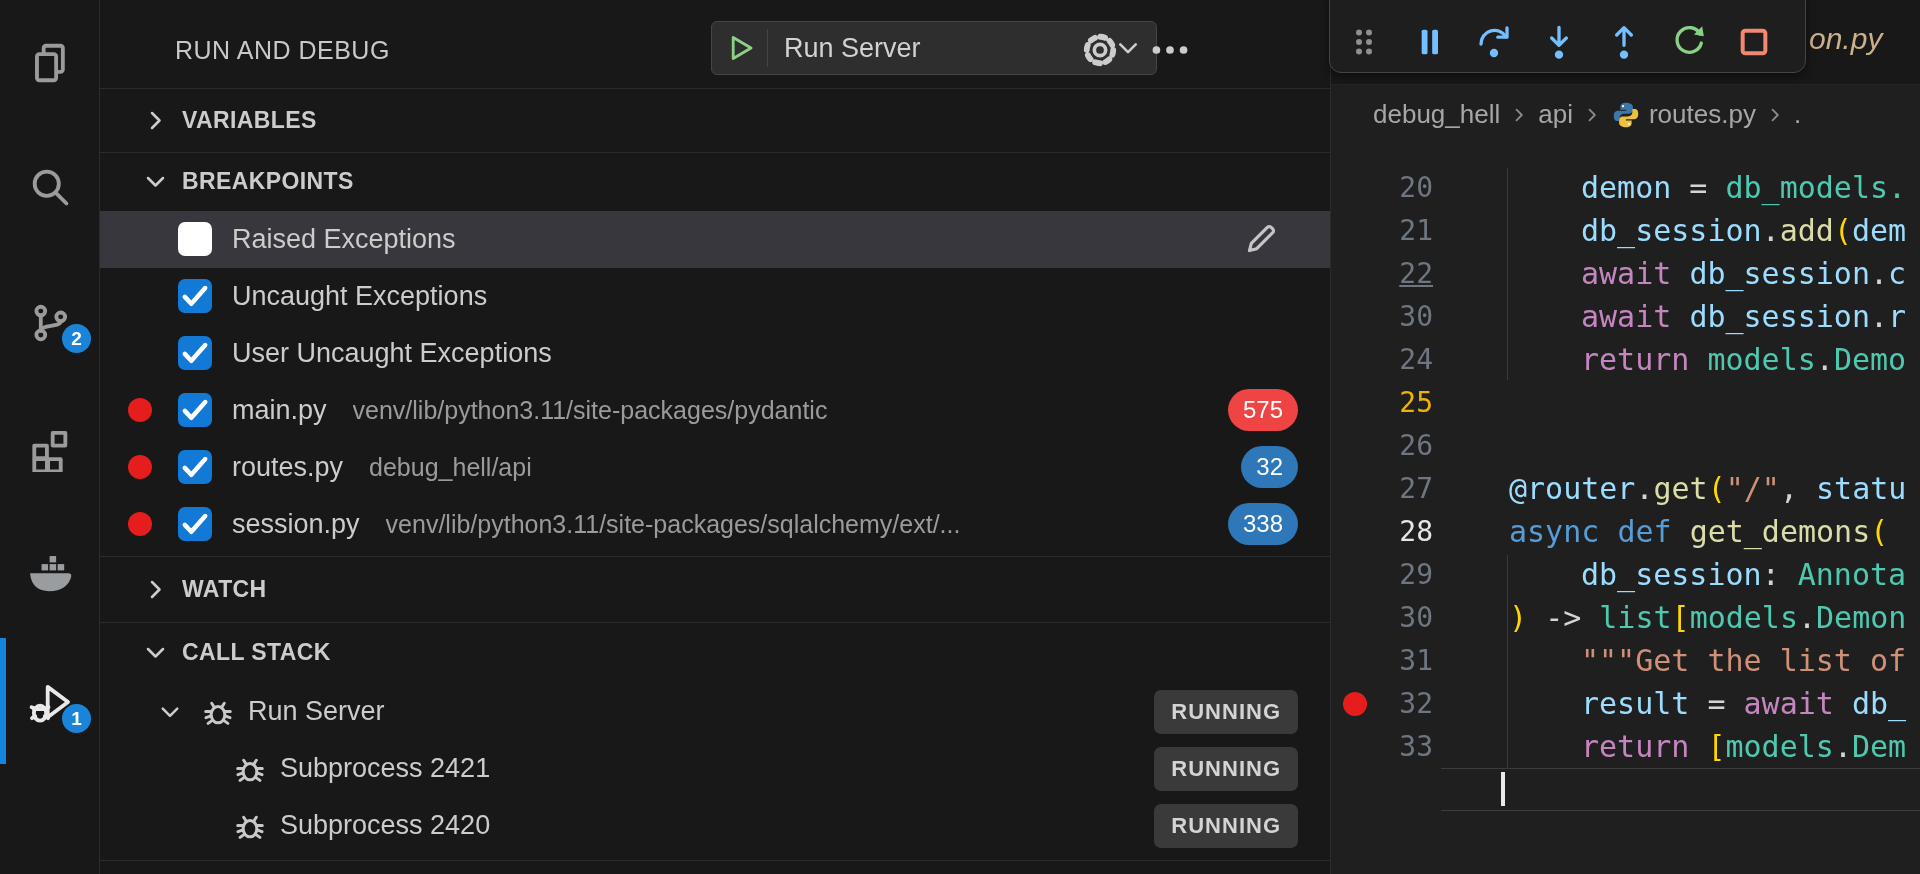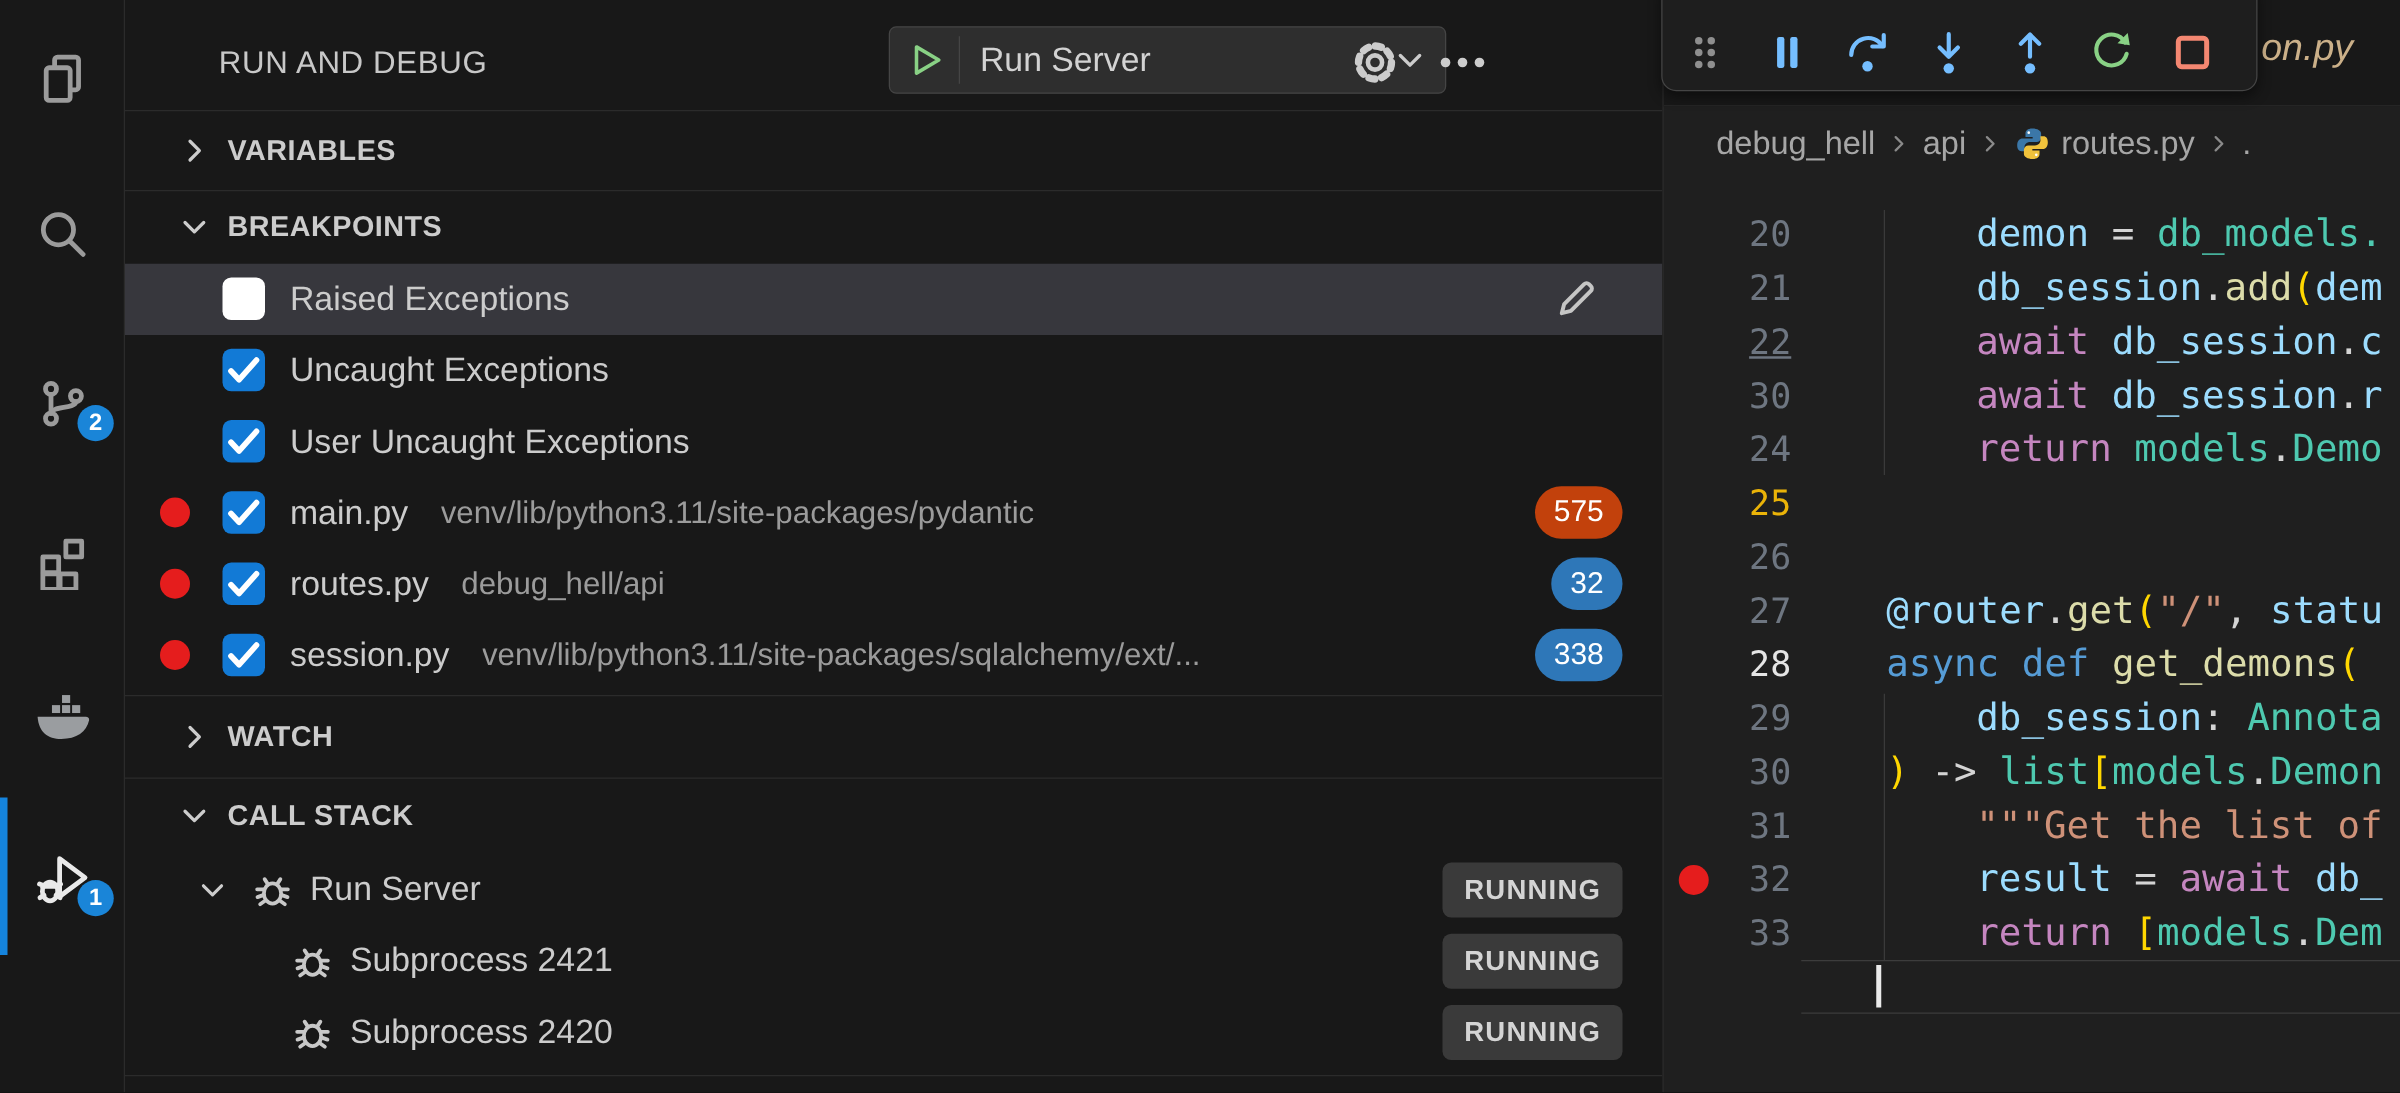--- a/index.html
+++ b/index.html
@@ -226,21 +226,21 @@
         </div>
         <div class="row" style="top: 382px;">
           <div class="bp-dot" style="background: rgb(229, 29, 29);"></div>
           <div class="cbx" style="background: rgb(18, 122, 214);">
             <svg viewBox="0 0 24 24" style="stroke:#fff">
               <path d="M4.8 12.6l4.6 4.9L19.2 6.4" stroke-width="3.2"></path>
             </svg>
           </div>
           <div class="rlabel">main.py</div>
           <div class="rpath">venv/lib/python3.11/site-packages/pydantic</div>
-          <div class="numbadge" style="background: #c2410c;">575</div>
+          <div class="numbadge" style="background: #ef4444;">575</div>
         </div>
         <div class="row" style="top: 439px;">
           <div class="bp-dot" style="background: rgb(229, 29, 29);"></div>
           <div class="cbx" style="background: rgb(18, 122, 214);">
             <svg viewBox="0 0 24 24" style="stroke:#fff">
               <path d="M4.8 12.6l4.6 4.9L19.2 6.4" stroke-width="3.2"></path>
             </svg>
           </div>
           <div class="rlabel">routes.py</div>
           <div class="rpath">debug_hell/api</div>

